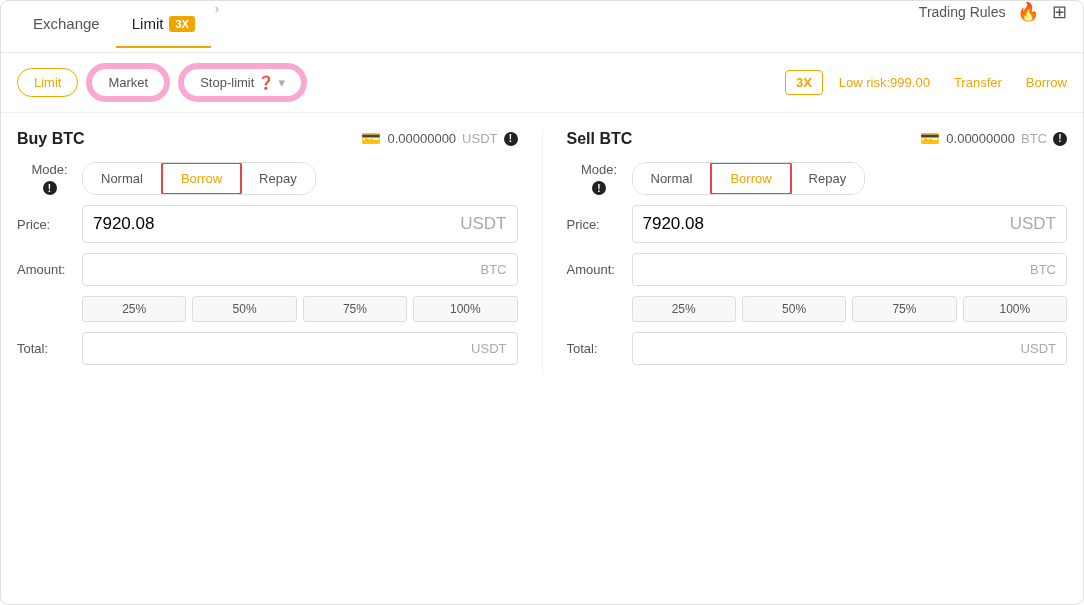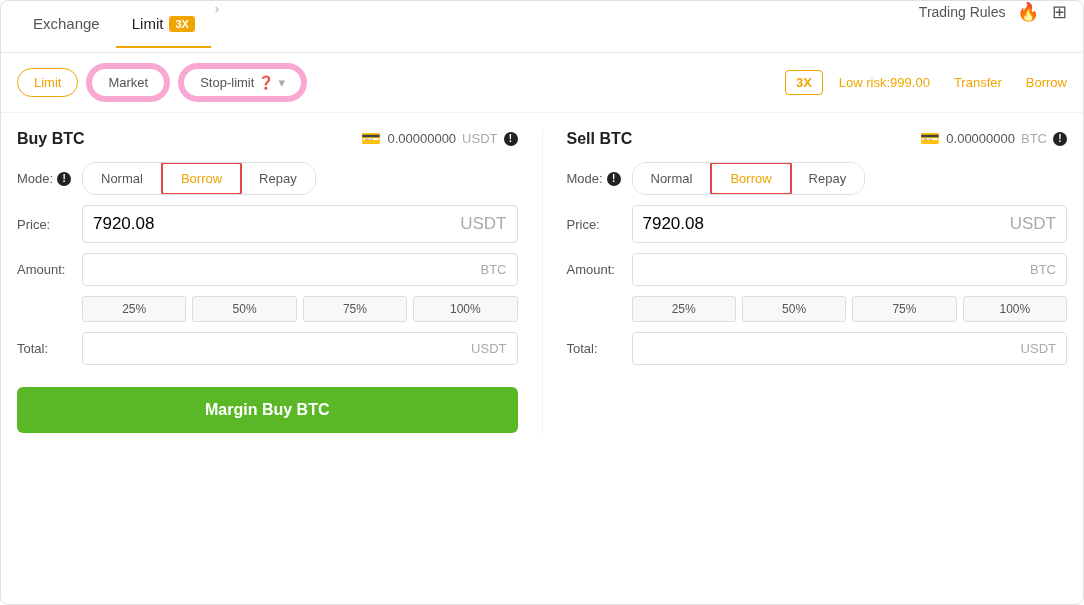--- a/index.html
+++ b/index.html
@@ -32,21 +32,21 @@
 
     
     .panels { display: flex; padding: 16px; gap: 24px; }
     .panel { flex: 1; }
     .panel-header { display: flex; align-items: center; justify-content: space-between; margin-bottom: 14px; }
     .panel-title { font-size: 16px; font-weight: bold; color: #222; }
     .panel-balance { display: flex; align-items: center; gap: 6px; font-size: 13px; color: #555; }
 
     
     .form-row { display: flex; align-items: center; margin-bottom: 10px; }
-    .form-label { width: 65px; font-size: 13px; color: #555; display: flex; align-items: center; gap: 4px; }
+    .form-label { width: 65px; font-size: 13px; color: #555; display: flex; align-items: center; gap: 4px; flex-direction: column; }
     .mode-group { display: flex; gap: 0; border: 1px solid #ddd; border-radius: 14px; overflow: hidden; }
     .mode-btn { padding: 7px 18px; font-size: 13px; color: #555; background: #fff; border: none; cursor: pointer; border-right: 1px solid #ddd; }
     .mode-btn:last-child { border-right: none; }
     .mode-btn.selected-borrow { color: #f0a500; border: 2px solid #e84545; background: #fff; border-radius: 3px; margin: -1px; z-index: 1; }
 
     
     .input-row { display: flex; align-items: center; margin-bottom: 10px; }
     .input-label { width: 65px; font-size: 13px; color: #555; }
     .input-field { flex: 1; border: 1px solid #ddd; border-radius: 4px; padding: 8px 10px; font-size: 17px; display: flex; align-items: center; justify-content: space-between; }
     .input-empty { flex: 1; border: 1px solid #ddd; border-radius: 4px; padding: 8px 10px; font-size: 13px; display: flex; align-items: center; justify-content: flex-end; }
@@ -153,21 +153,20 @@
       </div>
 
       
       <div class="input-row">
         <div class="input-label">Total:</div>
         <div class="input-empty">
           <span style="color:#aaa;">USDT</span>
         </div>
       </div>
 
-      <button class="action-btn buy-btn">Margin Buy BTC</button>
     </div>
 
     <div class="divider"></div>
 
     <div class="panel">
       <div class="panel-header">
         <span class="panel-title">Sell BTC</span>
         <div class="panel-balance">
           <span style="font-size:16px;">💳</span>
           <span>0.00000000</span>

